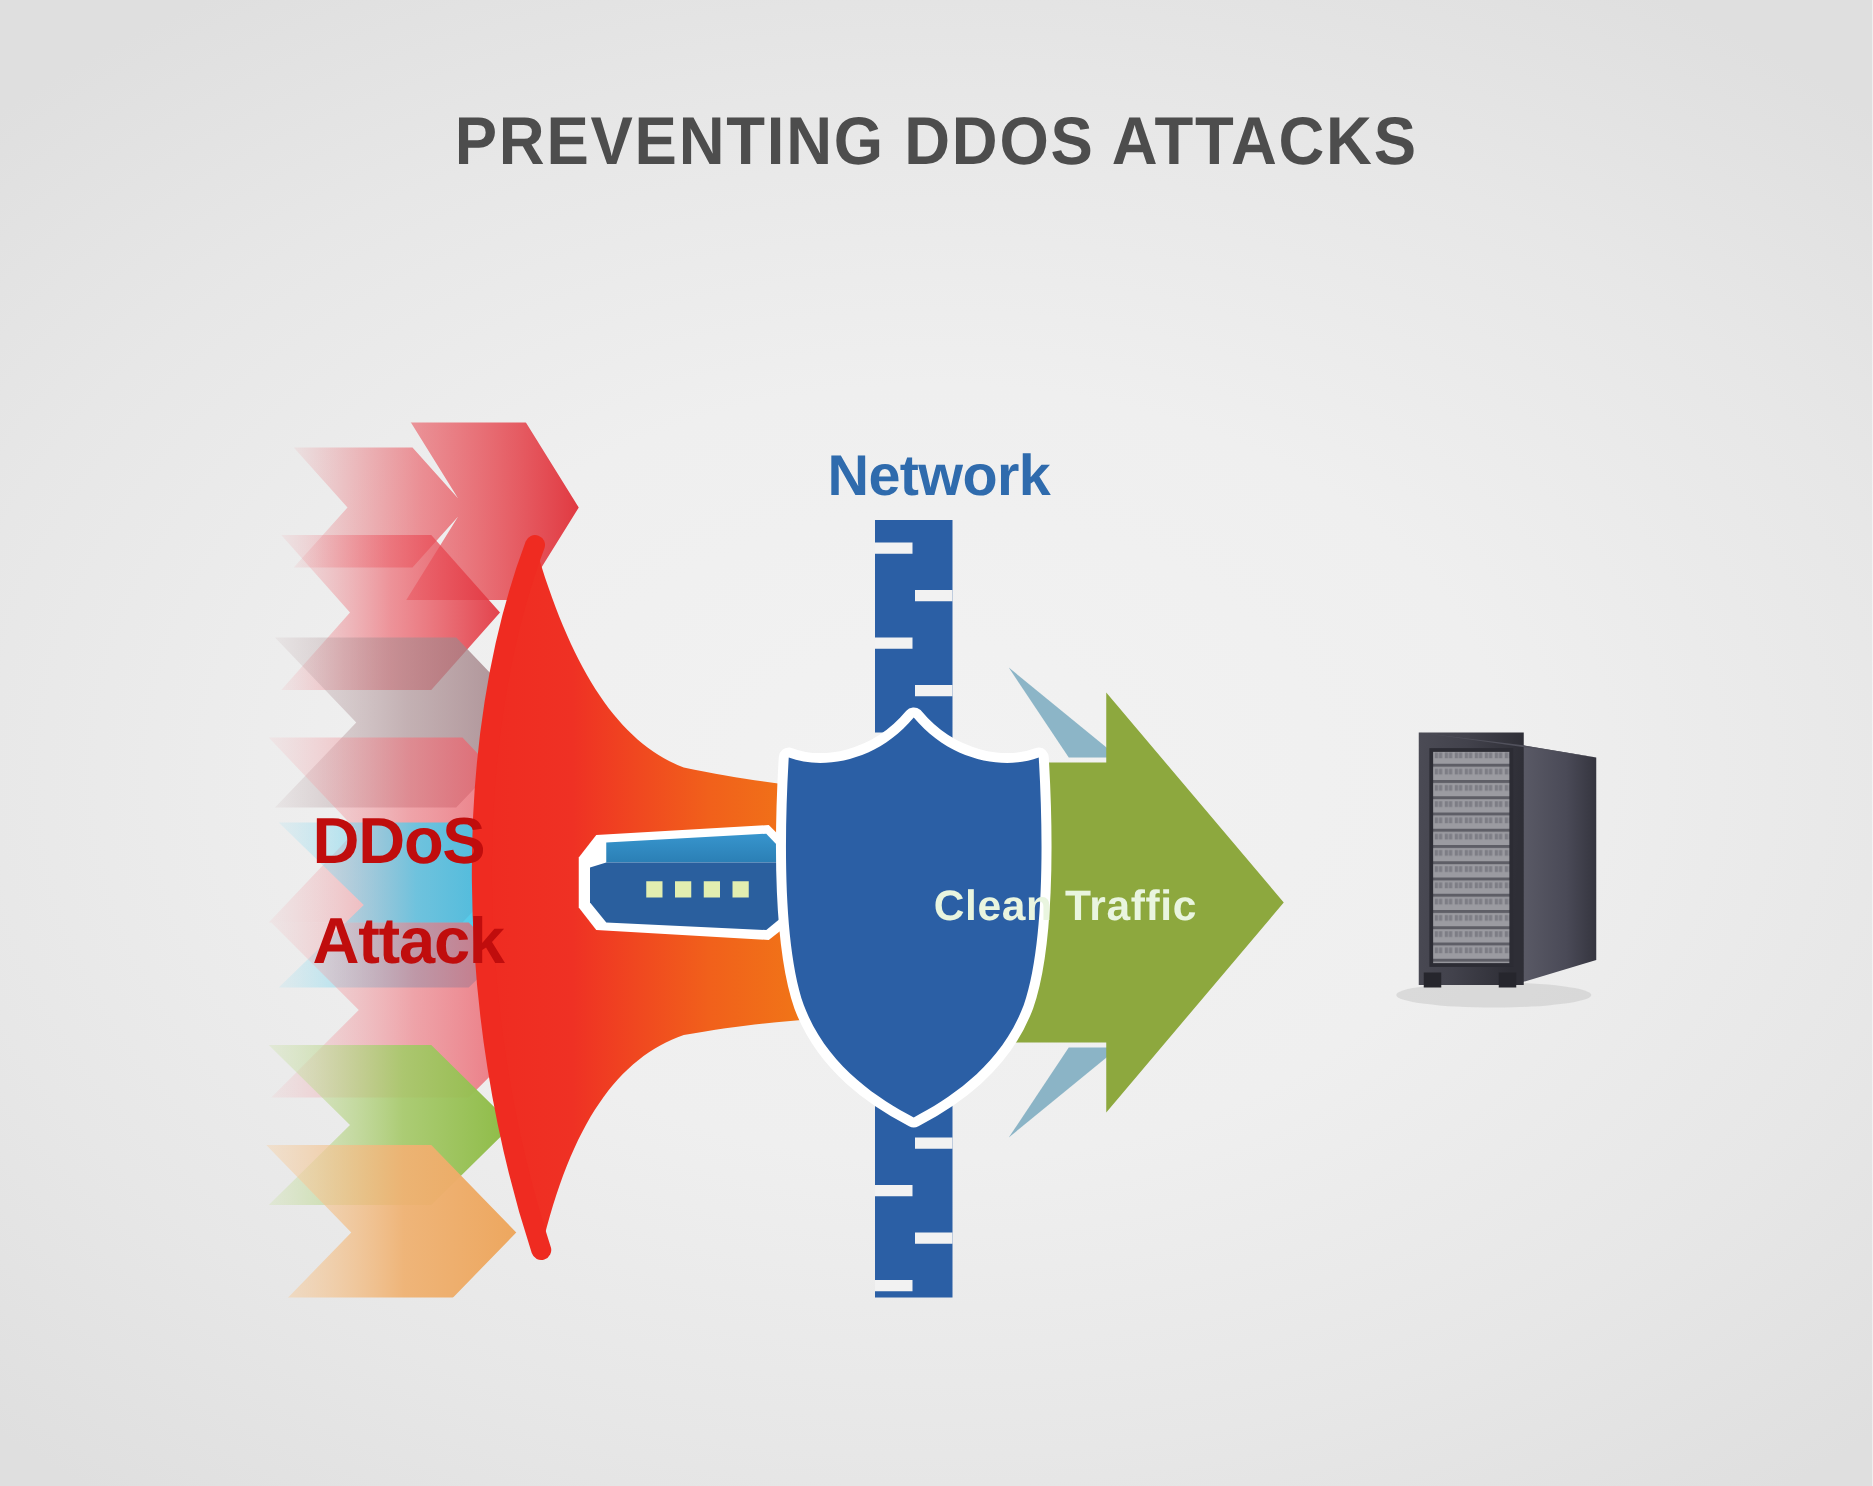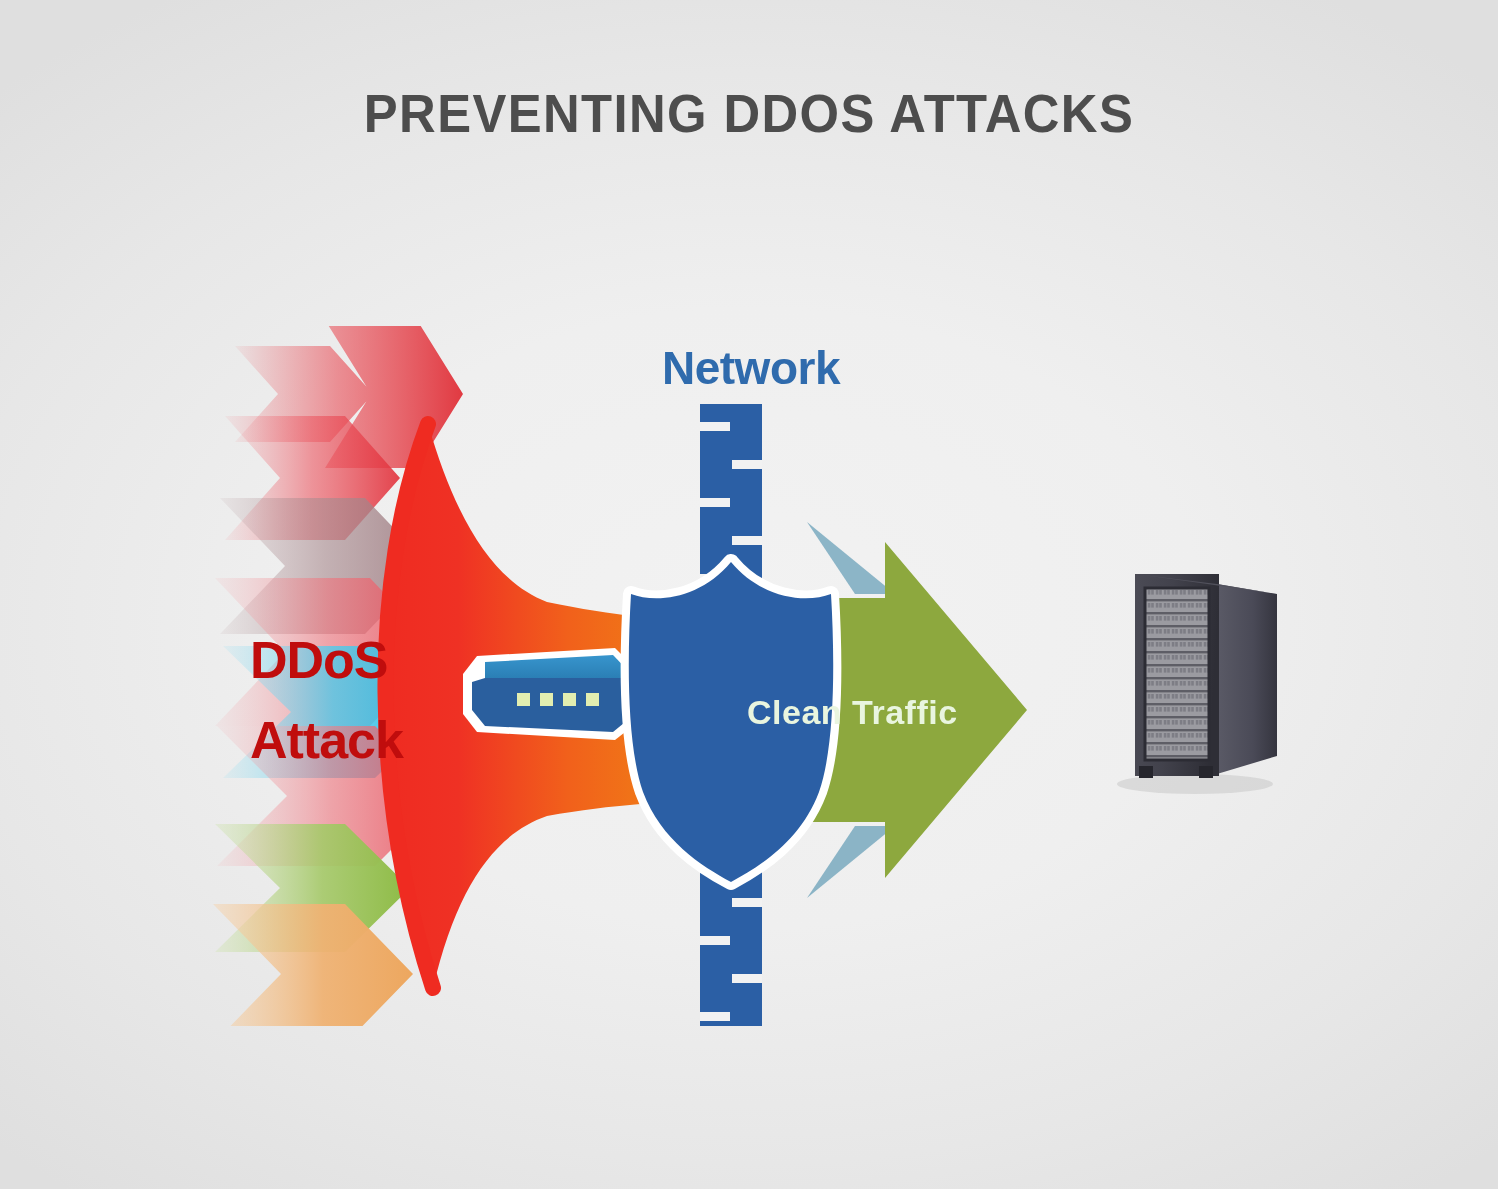--- a/index.html
+++ b/index.html
@@ -28,21 +28,21 @@
     font-size: 54px;
     font-weight: bold;
     letter-spacing: 1.5px;
     color: #4d4d4d;
     font-family: "Liberation Sans", sans-serif;
     -webkit-font-smoothing: antialiased;
     transform: scaleX(0.94);
   }
   .diagram {
     position: absolute;
-    top: 326px;
+    top: 338px;
     left: 195px;
     width: 1120px;
     height: 700px;
   }
   .diagram svg {
     display: block;
   }
   .lbl {
     font-family: "Liberation Sans", sans-serif;
     font-weight: bold;

